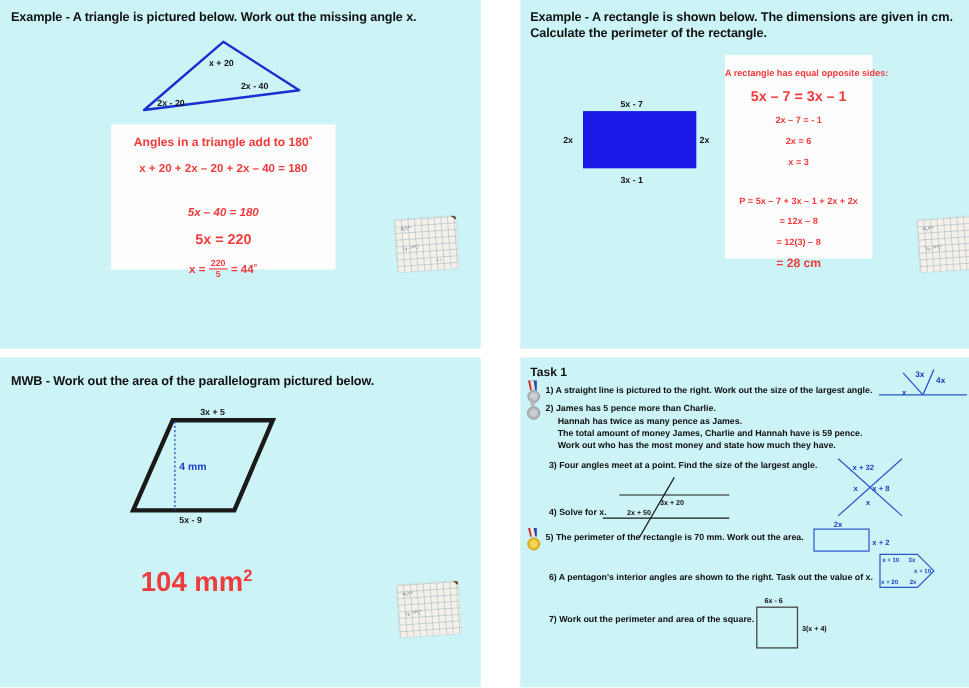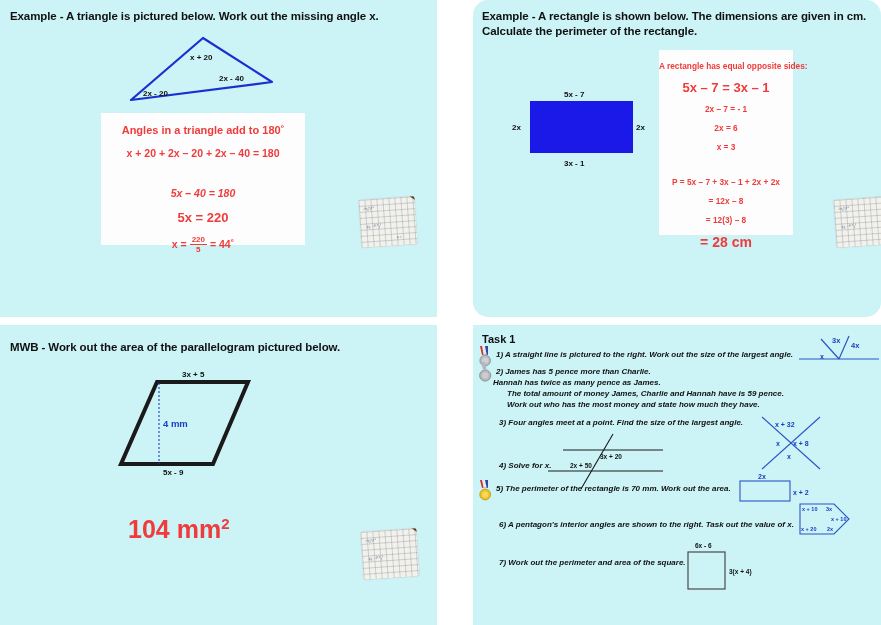--- a/index.html
+++ b/index.html
@@ -1,21 +1,21 @@
 <!DOCTYPE html>
 <html><head>
 <meta charset="utf-8">
 <style>
   html,body{margin:0;padding:0;background:#ffffff;}
   body{width:881px;height:625px;position:relative;
        font-family:"Liberation Sans","DejaVu Sans",sans-serif;
        color:#1a1a1a;overflow:hidden;}
   .panel{position:absolute;background:#ccf3f6;overflow:hidden;}
   #panel-tl{left:0;top:0;width:437px;height:317px;}
-  #panel-tr{left:473px;top:0;width:408px;height:317px;border-radius:15px;}
+  #panel-tr{left:473px;top:0;width:408px;height:317px;}
   #panel-bl{left:0;top:325px;width:437px;height:300px;}
   #panel-br{left:473px;top:325px;width:420px;height:300px;}
 
   .prompt{position:absolute;font-size:11.5px;font-weight:bold;line-height:15px;
           color:#111;letter-spacing:-0.1px;}
 
   .solbox{position:absolute;background:#fdfdfd;}
   .sol-line{text-align:center;color:#ef3b3b;font-weight:bold;white-space:nowrap;}
 
   .frac{display:inline-block;vertical-align:middle;text-align:center;
@@ -42,21 +42,21 @@
   .note .ink{position:absolute;font-size:5px;color:#3a4a6b;
       font-family:"Liberation Serif","DejaVu Serif",serif;font-style:italic;
       transform:rotate(-6deg);white-space:nowrap;}
   .note .pencil{position:absolute;right:-3px;top:-2px;width:34px;height:7px;
       background:linear-gradient(90deg,#e8b455 0%,#d9a23c 55%,#b07a2a 70%,#2b2b2b 100%);
       transform:rotate(38deg);transform-origin:right center;border-radius:1px;}
 
   
   .task-title{position:absolute;font-size:11px;font-weight:bold;color:#111;}
   .q{position:absolute;font-size:8px;font-weight:bold;color:#111;line-height:11px;
-     white-space:nowrap;font-style:italic;}
+     white-space:nowrap;}
   .medal{position:absolute;width:15px;height:21px;}
 </style>
 </head>
 <body>
 
 <div class="panel" id="panel-tl">
 
   <div class="prompt" style="left:10px;top:9px;width:420px;">Example - A triangle is pictured below. Work out the missing angle x.</div>
 
   <svg style="left:0;top:0;width:437px;height:130px;">
@@ -99,21 +99,21 @@
 
   <div class="solbox" style="left:186px;top:50px;width:134px;height:185px;">
     <div class="sol-line" style="font-size:8.3px;margin-top:11px;">A rectangle has equal opposite sides:</div>
     <div class="sol-line" style="font-size:13px;margin-top:9px;">5x – 7 = 3x – 1</div>
     <div class="sol-line" style="font-size:8.3px;margin-top:9px;">2x – 7 = - 1</div>
     <div class="sol-line" style="font-size:8.3px;margin-top:9px;">2x = 6</div>
     <div class="sol-line" style="font-size:8.3px;margin-top:9px;">x = 3</div>
     <div class="sol-line" style="font-size:8.3px;margin-top:25px;">P = 5x – 7 + 3x – 1 + 2x + 2x</div>
     <div class="sol-line" style="font-size:8.3px;margin-top:9px;">= 12x – 8</div>
     <div class="sol-line" style="font-size:8.3px;margin-top:9px;">= 12(3) – 8</div>
-    <div class="sol-line" style="font-size:14px;margin-top:9px;">= 28 cm</div>
+    <div class="sol-line" style="font-size:11px;margin-top:9px;">= 28 cm</div>
   </div>
 
   <div class="note" style="left:362px;top:198px;">
     <div class="grid"></div>
     <div class="ink" style="left:4px;top:7px;">·ᵇᵖₐᵇᵢᵃˢ</div>
     <div class="ink" style="left:6px;top:24px;">⅓ · ⁶⁽ᵇ₁⁾</div>
     <div class="pencil"></div>
   </div>
 </div>
 
@@ -167,21 +167,21 @@
 
   <svg class="medal" style="left:5px;top:37px;" viewBox="0 0 15 21">
     <polygon points="3,0 7,0 8.5,7 5,7.5" fill="#b4b7bb"></polygon>
     <circle cx="7.2" cy="13.5" r="5.6" fill="#b4b7bb" stroke="#8d9095" stroke-width="0.9"></circle>
     <circle cx="7.2" cy="13.5" r="3.3" fill="#c9ccd0"></circle>
   </svg>
   <div class="q" style="left:23px;top:41px;">
     <span>2)</span>
     <span>James has 5 pence more than Charlie.</span>
   </div>
-  <div class="q" style="left:20px;top:52px;">
+  <div class="q" style="left:34px;top:52px;">
     <span>Hannah has twice as many pence as James.</span>
   </div>
   <div class="q" style="left:34px;top:63px;">
     <span>The total amount of money James, Charlie and Hannah have is 59 pence.</span>
   </div>
   <div class="q" style="left:34px;top:74px;">
     <span>Work out who has the most money and state how much they have.</span>
   </div>
 
   <div class="q" style="left:26px;top:92px;">

